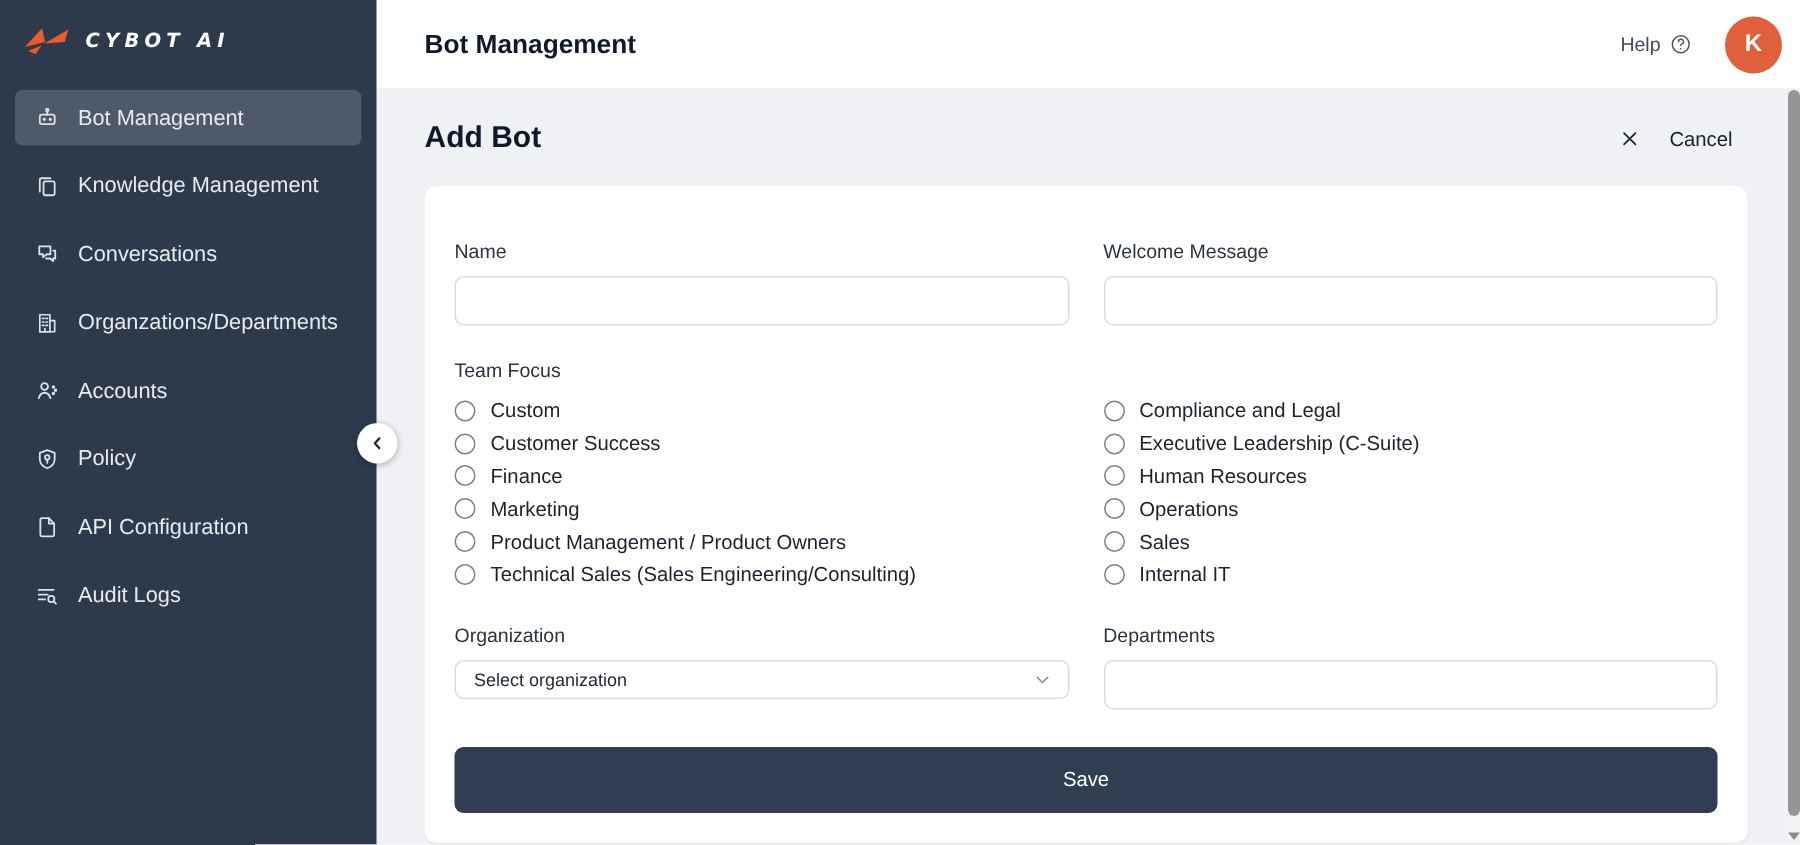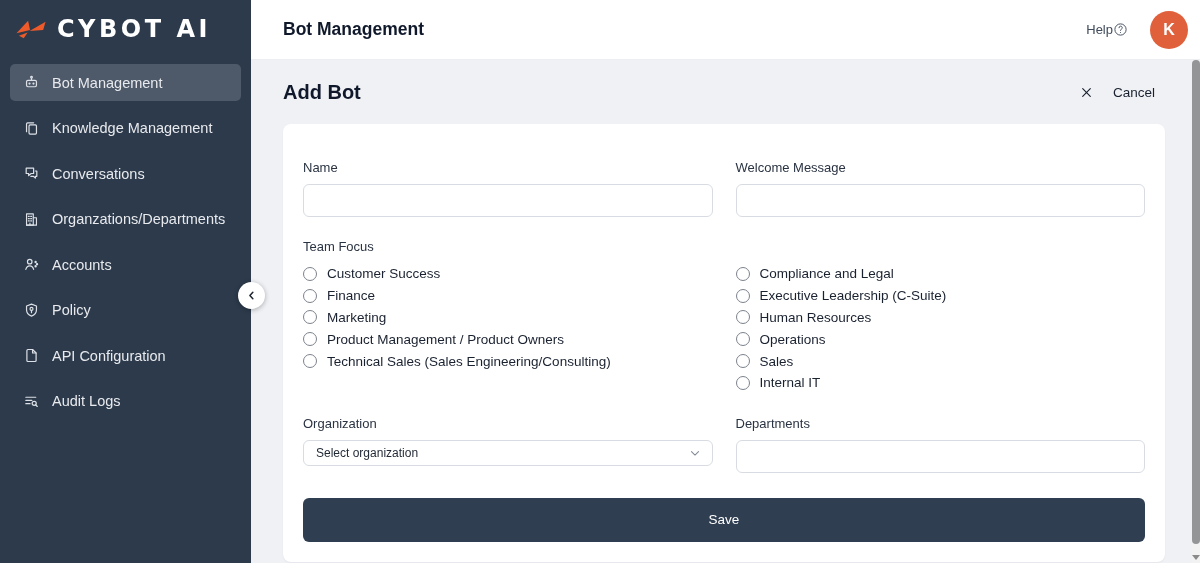--- a/index.html
+++ b/index.html
@@ -4,33 +4,33 @@
 <style>
   * { margin:0; padding:0; box-sizing:border-box; }
   html,body { width:1200px; height:563px; overflow:hidden; }
   body { font-family:"Liberation Sans",sans-serif; background:#f0f1f5; }
   .app { display:flex; width:1200px; height:563px; position:relative; }
 
   
   .sidebar { width:251px; min-width:251px; background:#2C3A4B; position:relative; z-index:4; }
   .logo-row { display:flex; align-items:center; gap:9px; padding:15px 12px 13px 15px; }
   .logo-mark { display:flex; align-items:center; }
-  .logo-text { color:#fff; font-size:24px; font-weight:800; letter-spacing:3.5px; font-family:"DejaVu Sans",sans-serif; white-space:nowrap; }
+  .logo-text { color:#fff; font-size:13px; font-weight:800; letter-spacing:3.5px; font-family:"DejaVu Sans",sans-serif; white-space:nowrap;font-style:italic; }
   .nav { padding:8px 10px 0 10px; }
   .nav-item { display:flex; align-items:center; gap:12px; height:37px; padding:0 12px; border-radius:5px; color:#E8EAEE; font-size:14.5px; margin-bottom:8.5px; cursor:pointer; }
   .nav-item.active { background:#4E5969; }
   .nav-icon { width:18px; height:18px; display:flex; align-items:center; justify-content:center; color:#dde1e7; flex-shrink:0; }
   .nav-label { white-space:nowrap; }
   .collapse-btn { position:absolute; top:282px; right:-14px; width:27px; height:27px; border-radius:50%; background:#fff; box-shadow:0 1px 5px rgba(0,0,0,.3); display:flex; align-items:center; justify-content:center; color:#1f2733; cursor:pointer; z-index:6; }
 
   
   .right { flex:1; display:flex; flex-direction:column; min-width:0; }
   .header { height:60px; background:#fff; border-bottom:1px solid #eceef1; display:flex; align-items:center; padding:0 12px 0 32px; }
   .header-title { flex:1; font-size:17.5px; font-weight:700; color:#10192B; }
-  .help { display:flex; align-items:center; color:#3f4a5a; font-size:13px; cursor:pointer; }
+  .help { display:flex; align-items:center; gap:6px; color:#3f4a5a; font-size:13px; cursor:pointer; }
   .help-icon { display:flex; color:#4a5566; }
   .avatar { width:38px; height:38px; border-radius:50%; background:#E0603C; color:#fff; display:flex; align-items:center; justify-content:center; font-size:16px; font-weight:700; margin-left:22px; cursor:pointer; }
 
   .main { flex:1; background:#f0f1f5; padding:0 35px 0 32px; }
   .page-head { height:64px; display:flex; align-items:center; padding-right:10px; }
   .page-title { font-size:20px; font-weight:700; color:#10192B; flex:1; }
   .cancel { display:flex; align-items:center; gap:20px; font-size:13.5px; color:#18202e; cursor:pointer; }
   .close-icon { display:flex; color:#18202e; }
 
   .card { background:#fff; border-radius:8px; padding:20px; box-shadow:0 1px 2px rgba(16,24,40,.05); }
@@ -202,20 +202,24 @@
             <input class="text-input" type="text" value="" style="">
           </div>
         </div>
 
         <div class="section">
           <div class="field-label">Team Focus</div>
           <div class="radio-grid">
             <div id="team-focus-left">
                 <div class="radio-row">
                   <span class="radio"></span>
+                  <span class="radio-label">Custom</span>
+                </div>
+                <div class="radio-row">
+                  <span class="radio"></span>
                   <span class="radio-label">Customer Success</span>
                 </div>
                 <div class="radio-row">
                   <span class="radio"></span>
                   <span class="radio-label">Finance</span>
                 </div>
                 <div class="radio-row">
                   <span class="radio"></span>
                   <span class="radio-label">Marketing</span>
                 </div>

